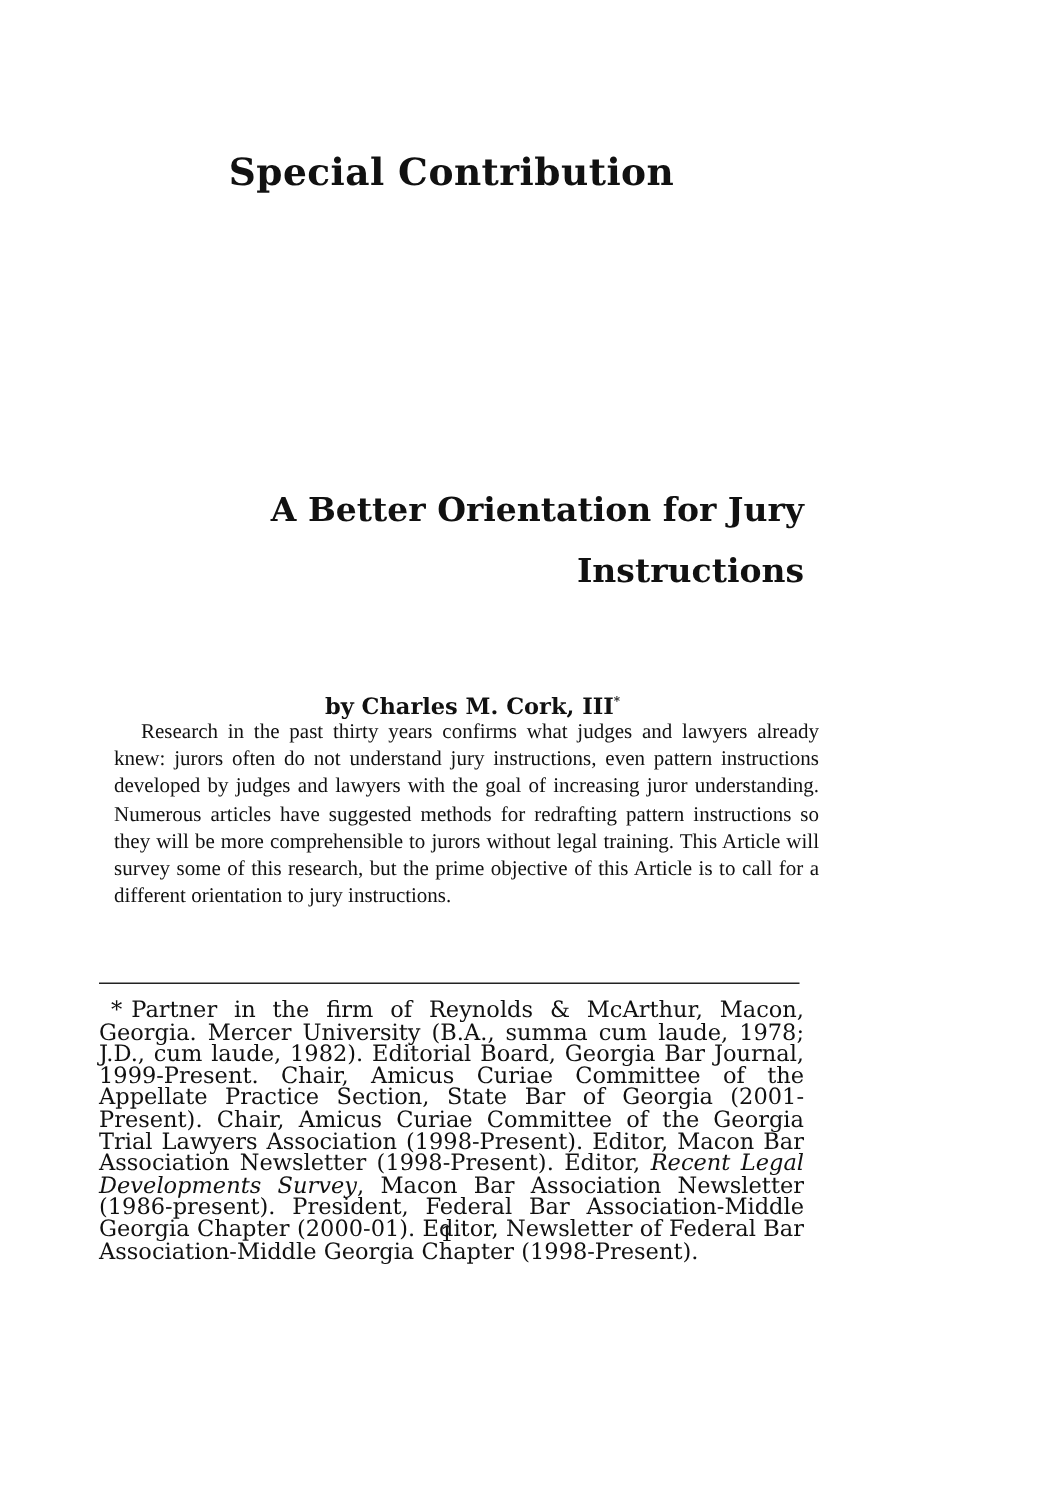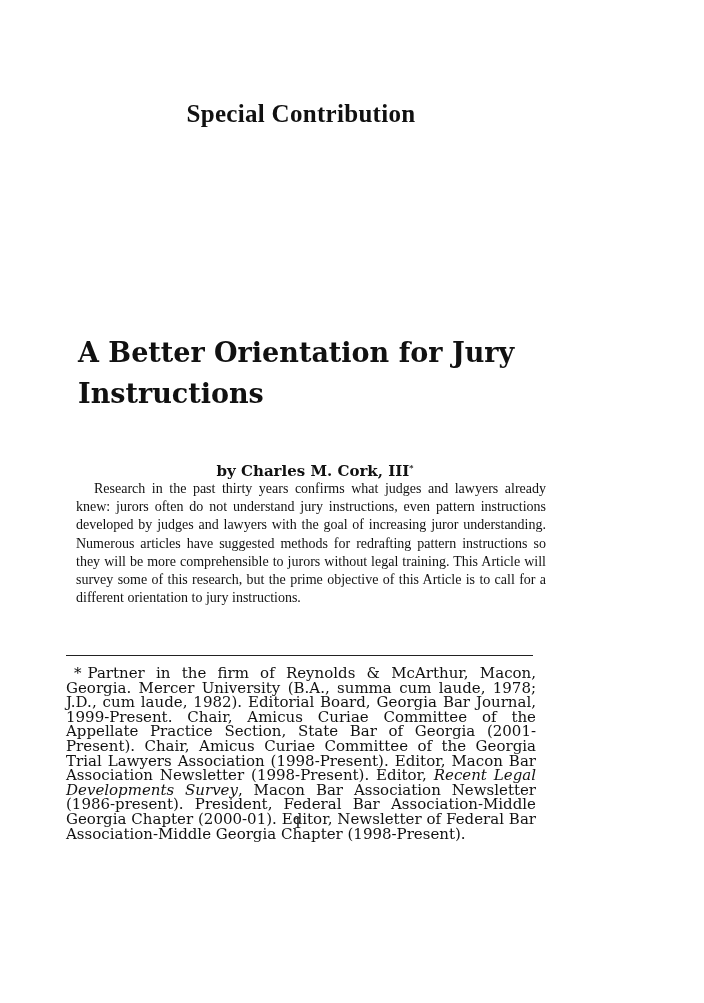--- a/index.html
+++ b/index.html
@@ -18,32 +18,31 @@
   .section-heading {
     position: absolute;
     left: 66px;
     width: 470px;
     top: 100px;
     text-align: center;
     font-weight: bold;
     font-size: 25px;
     letter-spacing: 0.3px;
     margin: 0;
-    font-family: Liberation Serif, serif;
   }
   .article-title {
     position: absolute;
     left: 66px;
     width: 470px;
     top: 320px;
-    text-align: left;
+    text-align: right;
     font-weight: bold;
-    font-size: 27px;
+    font-size: 22px;
     line-height: 41px;
-    margin: 12px;
+    margin: 0;
   }
   .byline {
     position: absolute;
     left: 66px;
     width: 470px;
     top: 448px;
     text-align: center;
     font-weight: bold;
     font-size: 15px;
     margin: 14px;

